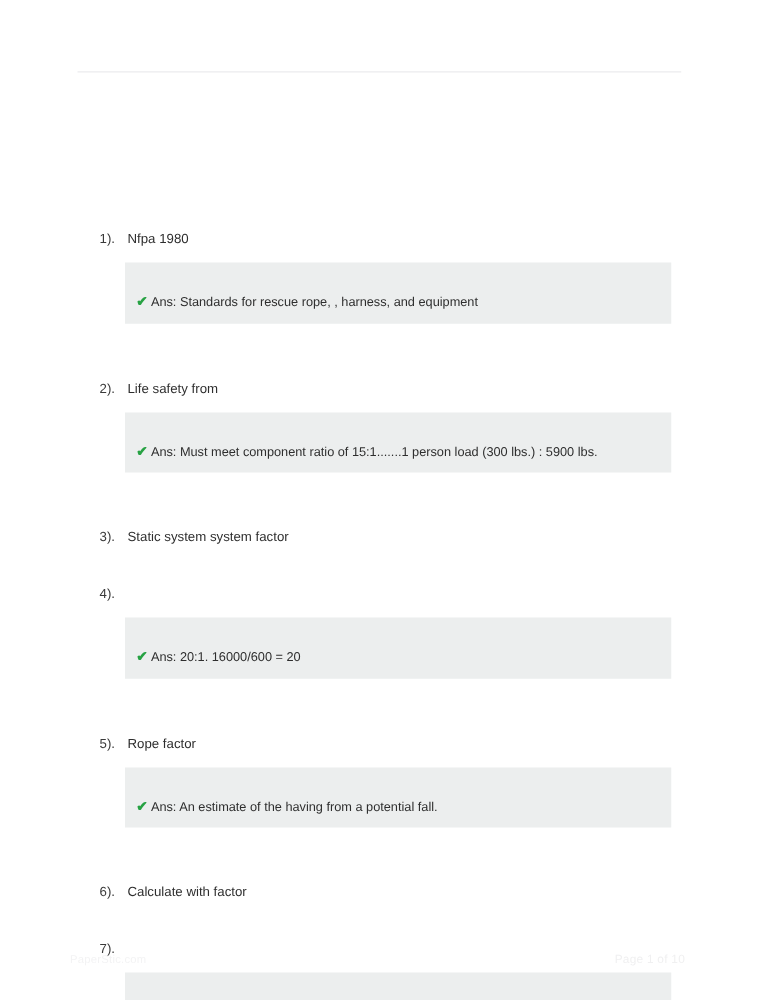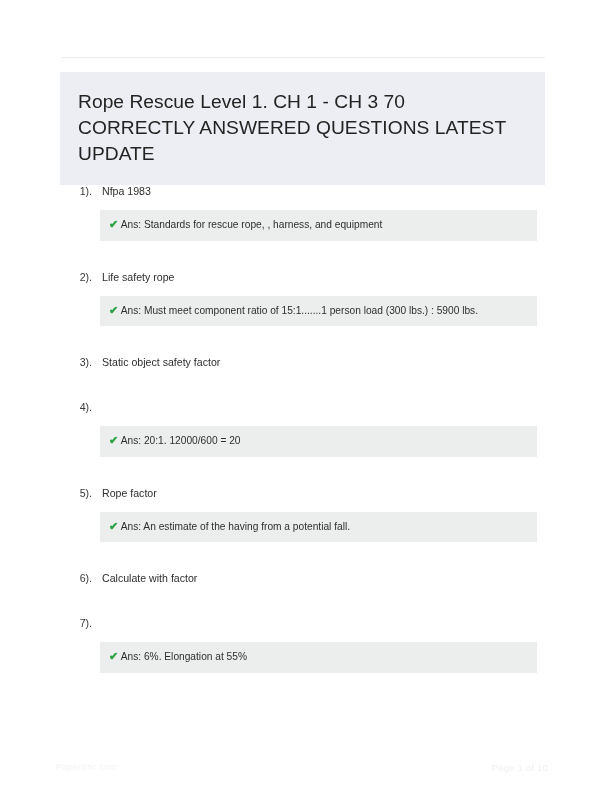--- a/index.html
+++ b/index.html
@@ -79,23 +79,23 @@
   .q-text {
     flex: 1 1 auto;
     margin-left: 10px;
     margin-right: 58px;
     font-size: 10.6px;
     line-height: 17px;
     color: #2e2e2e;
   }
 
   .ans-box {
-    margin: 10px 69px 0 100px;
+    margin: 10px 69px 16px 100px;
     background: #eceeee;
-    padding: 6px 9px 7px 9px;
+    padding: 24px 9px 7px 9px;
     font-size: 10.2px;
     line-height: 16.5px;
     color: #2e2e2e;
   }
   .ans-box .check {
     color: #27a243;
     font-size: 11px;
     font-weight: bold;
     margin-right: 3px;
     letter-spacing: -0.5px;
@@ -129,55 +129,50 @@
     letter-spacing: 0.2px;
   }
 </style>
 </head>
 <body>
 
 <div class="page">
 
   <div class="top-rule"></div>
 
-  <div class="title-band">
-    <div class="title-text">Rope Rescue Level 1. CH 1 - CH 3 70
-CORRECTLY ANSWERED QUESTIONS LATEST
-UPDATE</div>
-  </div>
 
   <div class="qa-list" id="qa-list">
       <div class="qa-item">
         <div class="q-row">
           <div class="q-num">1).</div>
-          <div class="q-text">Nfpa 1983</div>
+          <div class="q-text">Nfpa 1980</div>
         </div>
         <div class="ans-box"><span class="check">✔</span><span class="ans-text">Ans: Standards for rescue rope, , harness, and equipment</span></div>
         <div class="spacer-24"></div>
       </div>
       <div class="qa-item">
         <div class="q-row">
           <div class="q-num">2).</div>
-          <div class="q-text">Life safety rope</div>
+          <div class="q-text">Life safety from</div>
         </div>
         <div class="ans-box"><span class="check">✔</span><span class="ans-text">Ans: Must meet component ratio of 15:1.......1 person load (300 lbs.) : 5900 lbs.</span></div>
         <div class="spacer-24"></div>
       </div>
       <div class="qa-item">
         <div class="q-row">
           <div class="q-num">3).</div>
-          <div class="q-text">Static object safety factor</div>
+          <div class="q-text">Static system system factor</div>
         </div>
         <div class="spacer-24"></div>
       </div>
       <div class="qa-item">
         <div class="q-row">
           <div class="q-num">4).</div>
         </div>
-        <div class="ans-box"><span class="check">✔</span><span class="ans-text">Ans: 20:1. 12000/600 = 20</span></div>
+        <div class="ans-box"><span class="check">✔</span><span class="ans-text">Ans: 20:1. 16000/600 = 20</span></div>
         <div class="spacer-24"></div>
       </div>
       <div class="qa-item">
         <div class="q-row">
           <div class="q-num">5).</div>
           <div class="q-text">Rope factor</div>
         </div>
         <div class="ans-box"><span class="check">✔</span><span class="ans-text">Ans: An estimate of the having from a potential fall.</span></div>
         <div class="spacer-24"></div>
       </div>

